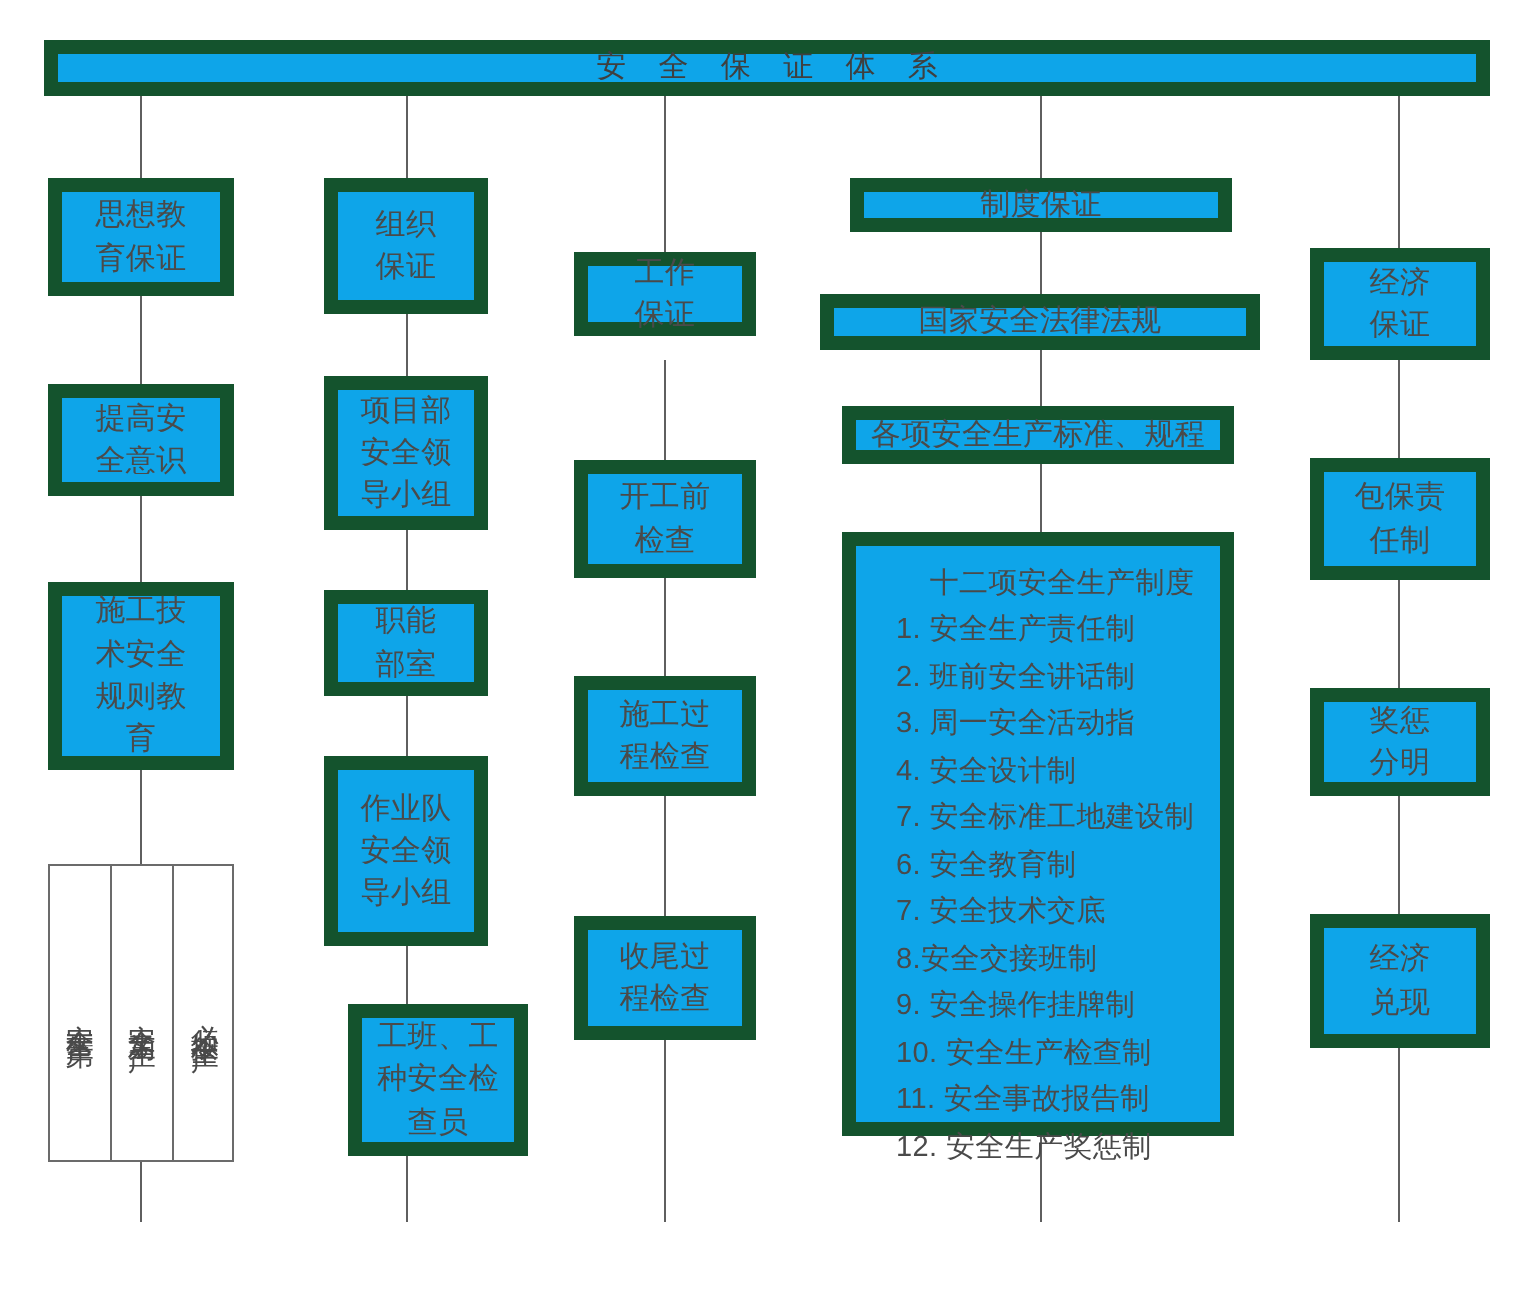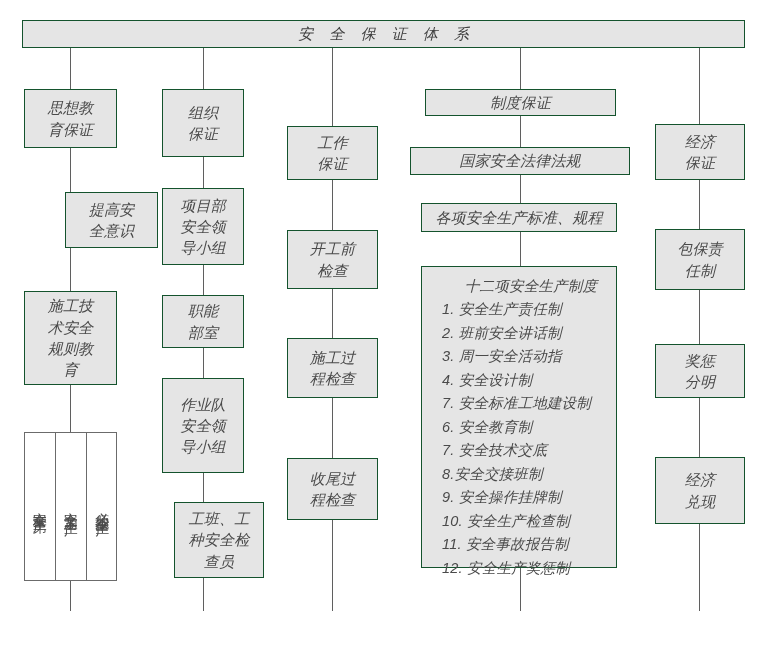--- a/index.html
+++ b/index.html
@@ -11,33 +11,32 @@
     position: relative;
     width: 760px;
     height: 645px;
     background: #ffffff;
     font-family: "Liberation Sans", "DejaVu Sans", sans-serif;
     overflow: hidden;
   }
   .box {
     position: absolute;
     box-sizing: border-box;
-    border: 1px solid #14532d;
-    background: #e5e5e5;
+    border: 7px solid #14532d;
+    background: #0ea5e9;
     display: flex;
     align-items: center;
     justify-content: center;
     text-align: center;
     color: #4a4a4a;
     font-size: 15px;
     line-height: 1.42;
     z-index: 3;
     white-space: pre-line;
     letter-spacing: 0.2px;
-    font-style: italic;
   }
   .banner {
     font-size: 15px;
     letter-spacing: 6px;
     text-indent: 6px;
     color: #3f3f3f;
   }
   .list-box {
     align-items: flex-start;
     justify-content: flex-start;
@@ -112,21 +111,21 @@
 
   <div class="ln v" style="left:699px; top:180px; height:49px;"></div>
   <div class="ln v" style="left:699px; top:290px; height:54px;"></div>
   <div class="ln v" style="left:699px; top:398px; height:59px;"></div>
   <div class="ln v" style="left:699px; top:524px; height:87px;"></div>
 
   <div class="box banner" style="left:22px; top:20px; width:723px; height:28px;">安 全 保 证 体 系</div>
 
   <div class="box" style="left:24px; top:89px; width:93px; height:59px;">思想教
 育保证</div>
-  <div class="box" style="left:24px; top:192px; width:93px; height:56px;margin-left:41px;">提高安
+  <div class="box" style="left:24px; top:192px; width:93px; height:56px;">提高安
 全意识</div>
   <div class="box" style="left:24px; top:291px; width:93px; height:94px;">施工技
 术安全
 规则教
 育</div>
 
   <div class="vgroup" style="left:24px; top:432px; width:93px; height:149px;">
     <div class="vcell" style="width:31px;">安全生产第一</div>
     <div class="vcell" style="width:31px;">安全为了生产</div>
     <div class="vcell" style="width:31px;">必须按全生产</div>
@@ -139,21 +138,21 @@
 导小组</div>
   <div class="box" style="left:162px; top:295px; width:82px; height:53px;">职能
 部室</div>
   <div class="box" style="left:162px; top:378px; width:82px; height:95px;">作业队
 安全领
 导小组</div>
   <div class="box" style="left:158px; top:502px; width:90px; height:76px;margin-left:16px;">工班、工
 种安全检
 查员</div>
 
-  <div class="box" style="left:287px; top:126px; width:91px; height:54px;">工作
+  <div class="box" style="left:287px; top:126px; width:91px; height:42px;">工作
 保证</div>
   <div class="box" style="left:287px; top:230px; width:91px; height:59px;">开工前
 检查</div>
   <div class="box" style="left:287px; top:338px; width:91px; height:60px;">施工过
 程检查</div>
   <div class="box" style="left:287px; top:458px; width:91px; height:62px;">收尾过
 程检查</div>
 
   <div class="box" style="left:425px; top:89px; width:191px; height:27px;">制度保证</div>
   <div class="box" style="left:410px; top:147px; width:220px; height:28px;">国家安全法律法规</div>

